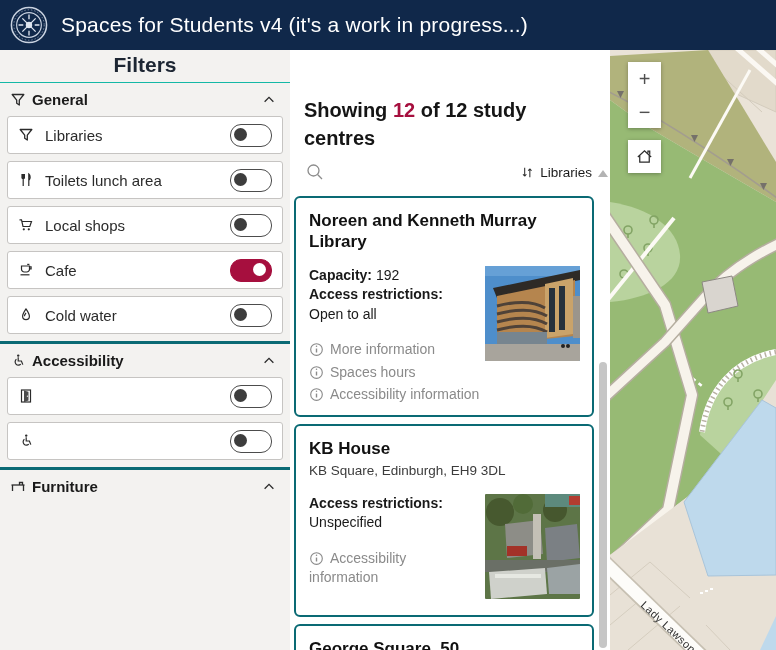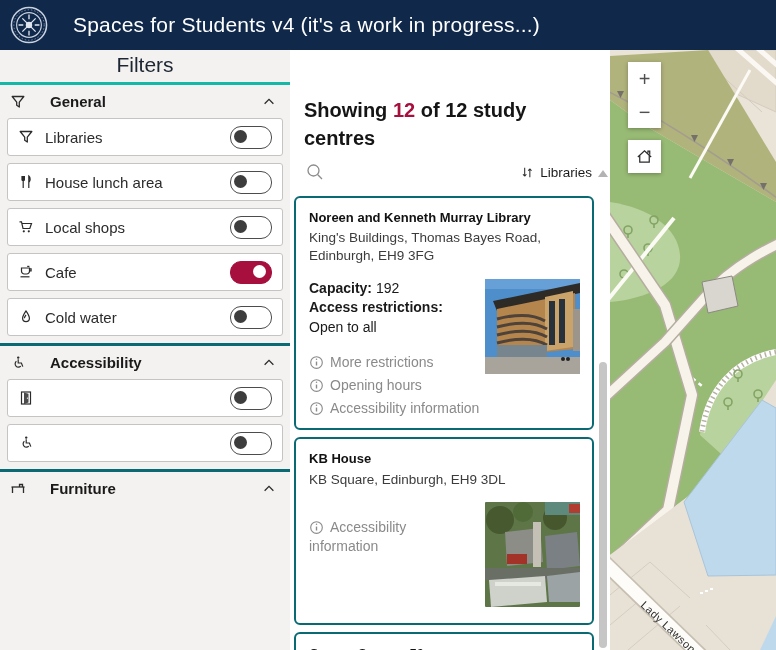--- a/index.html
+++ b/index.html
@@ -1,47 +1,47 @@
 <!DOCTYPE html>
 <html><head>
 <meta charset="utf-8">
 <style>
   html,body{margin:0;padding:0;background:#dfe2e6;font-family:"Liberation Sans",sans-serif;}
   .app{position:relative;width:776px;height:650px;overflow:hidden;background:#fff;}
   
-  header{height:50px;background:#10284a;display:flex;align-items:center;gap:25px;padding:0 10px;box-sizing:border-box;}
+  header{height:50px;background:#10284a;display:flex;align-items:center;gap:13px;padding:0 10px;box-sizing:border-box;}
   .logo svg{display:block;}
   header h1{color:#fff;font-size:21px;font-weight:500;margin:0;letter-spacing:.2px;}
   
   .main{display:flex;height:600px;}
   
   .sidebar{width:290px;background:#f3f2f0;box-sizing:border-box;overflow:hidden;flex:none;}
-  .filters-title{height:32px;line-height:30px;text-align:center;font-size:21px;font-weight:400;color:#1d2633;border-bottom:3px solid #14b8a6;}
-  .fsection-head{display:flex;align-items:center;gap:24px;padding:8px 14px 8px 10px;border-top:3px solid #0a6a74;}
+  .filters-title{height:32px;line-height:30px;text-align:center;font-size:21px;font-weight:700;color:#1d2633;border-bottom:1px solid #14b8a6;}
+  .fsection-head{display:flex;align-items:center;gap:6px;padding:8px 14px 8px 10px;border-top:3px solid #0a6a74;}
   .fsection:first-child .fsection-head{border-top:none;}
   .fsection-label{font-size:15px;font-weight:700;color:#1a1a1a;}
   .fsection-head .chev{margin-left:auto;color:#2b2b2b;cursor:pointer;}
   .fitem{height:38px;margin:0 7px 7px 7px;background:#fff;border:1px solid #c6c4c2;border-radius:3px;display:flex;align-items:center;gap:11px;padding:0 10px;box-sizing:border-box;}
   .fitem-label{font-size:15px;color:#2b2b2b;}
   .icon{display:inline-flex;align-items:center;justify-content:center;color:#2b2b2b;flex:none;}
   .icon svg{display:block;}
   .toggle{margin-left:auto;width:40px;height:21px;border-radius:11px;border:1px solid #4c4c4c;background:#fff;position:relative;cursor:pointer;flex:none;}
   .toggle .knob{position:absolute;top:3px;left:3px;width:13px;height:13px;border-radius:50%;background:#3d3d3d;}
   .toggle.on{background:#a60f3e;border-color:#a60f3e;}
   .toggle.on .knob{left:22px;background:#fff;}
   
   .list-panel{width:320px;background:#fff;box-sizing:border-box;display:flex;flex-direction:column;position:relative;flex:none;margin-top:34px;}
   .summary{padding:12px 16px 2px 14px;font-size:20px;font-weight:600;color:#151515;line-height:28px;}
   .summary .count{color:#a60f3e;}
   .list-controls{display:flex;align-items:center;justify-content:space-between;padding:8px 18px 12px 15px;}
   .search{color:#8b8b8b;cursor:pointer;}
   .sort{display:flex;align-items:center;gap:5px;background:none;border:none;font-family:inherit;font-size:13.5px;color:#1c1c1c;cursor:pointer;padding:0;}
   .cards{flex:1;overflow:hidden;padding:2px 16px 0 4px;}
   .card{border:2px solid #0a6a74;border-radius:6px;margin-bottom:7px;padding:12px 12px 10px 13px;cursor:pointer;background:#fff;}
-  .card-title{font-size:13px;font-weight:600;color:#111;line-height:1.25;}
+  .card-title{font-size:17px;font-weight:600;color:#111;line-height:1.25;}
   .card-address{font-size:13.5px;color:#3c3c3c;line-height:1.35;margin-top:3px;}
   .card-body{margin-top:13px;font-size:14px;color:#1a1a1a;line-height:1.4;overflow:hidden;}
   .photo{float:right;margin:0 0 6px 7px;border-radius:1px;overflow:hidden;}
   .photo svg{display:block;}
   .b{font-weight:700;}
   .links{margin-top:16px;color:#8a8a8a;}
   .link{margin-top:3px;cursor:pointer;}
   .link .icon{vertical-align:-3px;margin-right:6px;color:#8a8a8a;}
   
   .scrollbar{position:absolute;top:86px;bottom:0;right:2px;width:10px;}
@@ -104,21 +104,21 @@
                 <span class="knob"></span>
               </span>
             </div>
             <div class="fitem">
               <span class="icon">
                 <svg width="16" height="16" viewBox="0 0 16 16" fill="none" stroke="currentColor" stroke-width="1.2">
                   <path d="M4 2 V6.5 M6.4 2 V6.5 M5.2 2 V14 M4 6.5 H6.4"></path>
                   <path d="M10.8 14 V2 C12.6 3.5 12.6 7 10.8 8.5"></path>
                 </svg>
               </span>
-              <span class="fitem-label">House lunch area</span>
+              <span class="fitem-label">Toilets lunch area</span>
               <span class="toggle">
                 <span class="knob"></span>
               </span>
             </div>
             <div class="fitem">
               <span class="icon">
                 <svg width="16" height="16" viewBox="0 0 16 16" fill="none" stroke="currentColor" stroke-width="1.2">
                   <path d="M1.5 2.8 H3.5 L5 9.5 H11.8 L13.5 4.5 H4"></path>
                   <circle cx="5.8" cy="12.3" r="1.1" fill="currentColor" stroke="none"></circle>
                   <circle cx="10.8" cy="12.3" r="1.1" fill="currentColor" stroke="none"></circle>
@@ -232,21 +232,20 @@
                 <path d="M5 3 V12 M5 12 L3.2 9.9 M5 12 L6.8 9.9"></path>
                 <path d="M10.5 13 V4 M10.5 4 L8.7 6.1 M10.5 4 L12.3 6.1"></path>
               </svg>
           </span>
           <span>Libraries</span>
         </button>
       </div>
       <div class="cards" id="cards">
           <article class="card">
             <div class="card-title">Noreen and Kenneth Murray Library</div>
-            <div class="card-address">King's Buildings, Thomas Bayes Road, Edinburgh, EH9 3FG</div>
             <div class="card-body">
               <span class="photo">
                 <svg width="95" height="95" viewBox="0 0 95 95">
                   <rect width="95" height="95" fill="#4e8ecb"></rect>
                   <rect width="95" height="10" fill="#66a0d6"></rect>
                   <polygon points="8,22 95,4 95,14 12,32" fill="#2e2a26"></polygon>
                   <polygon points="12,30 90,14 90,70 12,78" fill="#b5854e"></polygon>
                   <polygon points="60,18 88,12 88,68 60,72" fill="#caa36a"></polygon>
                   <g stroke="#4f4238" stroke-width="3" fill="none">
                     <path d="M12,40 C35,34 50,36 60,42"></path>
@@ -265,28 +264,28 @@
               </span>
               <div><span class="b">Capacity:</span> <span>192</span></div>
               <div><span class="b">Access restrictions:</span> <span>Open to all</span></div>
               <div class="links">
                 <div class="link"><span class="icon">
                     <svg width="15" height="15" viewBox="0 0 16 16" fill="none" stroke="currentColor" stroke-width="1.2">
                       <circle cx="8" cy="8" r="6.2"></circle>
                       <path d="M8 7 V11.2" stroke-width="1.5"></path>
                       <circle cx="8" cy="4.6" r="0.8" fill="currentColor" stroke="none"></circle>
                     </svg>
-                  </span><span>More restrictions</span></div>
+                  </span><span>More information</span></div>
                 <div class="link"><span class="icon">
                     <svg width="15" height="15" viewBox="0 0 16 16" fill="none" stroke="currentColor" stroke-width="1.2">
                       <circle cx="8" cy="8" r="6.2"></circle>
                       <path d="M8 7 V11.2" stroke-width="1.5"></path>
                       <circle cx="8" cy="4.6" r="0.8" fill="currentColor" stroke="none"></circle>
                     </svg>
-                  </span><span>Opening hours</span></div>
+                  </span><span>Spaces hours</span></div>
                 <div class="link"><span class="icon">
                     <svg width="15" height="15" viewBox="0 0 16 16" fill="none" stroke="currentColor" stroke-width="1.2">
                       <circle cx="8" cy="8" r="6.2"></circle>
                       <path d="M8 7 V11.2" stroke-width="1.5"></path>
                       <circle cx="8" cy="4.6" r="0.8" fill="currentColor" stroke="none"></circle>
                     </svg>
                   </span><span>Accessibility information</span></div>
               </div>
             </div>
           </article>
@@ -305,20 +304,21 @@
                   <polygon points="20,30 55,26 58,60 22,64" fill="#8d8d87"></polygon>
                   <rect x="48" y="20" width="8" height="45" fill="#c4c0b6"></rect>
                   <rect x="22" y="52" width="20" height="10" fill="#a33228"></rect>
                   <polygon points="60,34 92,30 95,64 62,68" fill="#7b8084"></polygon>
                   <rect x="0" y="66" width="95" height="12" fill="#6a6f66"></rect>
                   <polygon points="4,78 60,74 62,100 6,105" fill="#cfd1cb"></polygon>
                   <polygon points="62,74 95,70 95,100 64,100" fill="#9ba3a4"></polygon>
                   <rect x="10" y="80" width="46" height="4" fill="#e6e8e2"></rect>
                 </svg>
               </span>
+              <div><span class="b">Access restrictions:</span> <span>Unspecified</span></div>
               <div class="links">
                 <div class="link"><span class="icon">
                     <svg width="15" height="15" viewBox="0 0 16 16" fill="none" stroke="currentColor" stroke-width="1.2">
                       <circle cx="8" cy="8" r="6.2"></circle>
                       <path d="M8 7 V11.2" stroke-width="1.5"></path>
                       <circle cx="8" cy="4.6" r="0.8" fill="currentColor" stroke="none"></circle>
                     </svg>
                   </span><span>Accessibility information</span></div>
               </div>
             </div>

